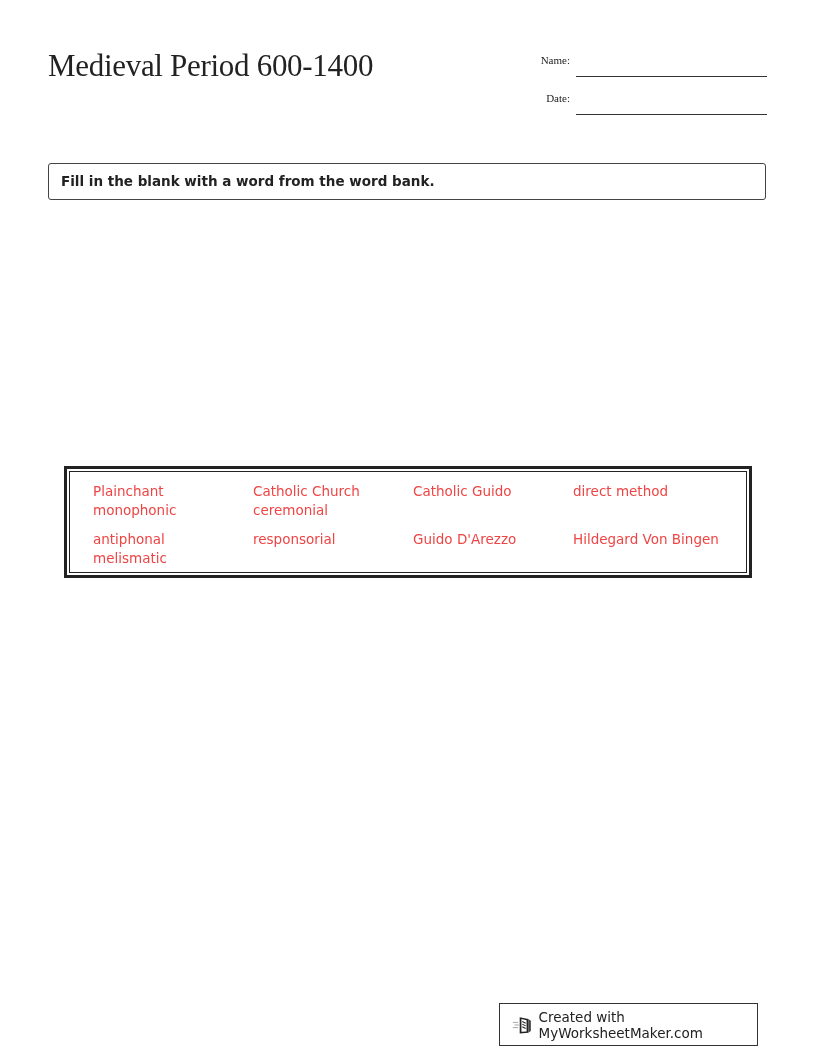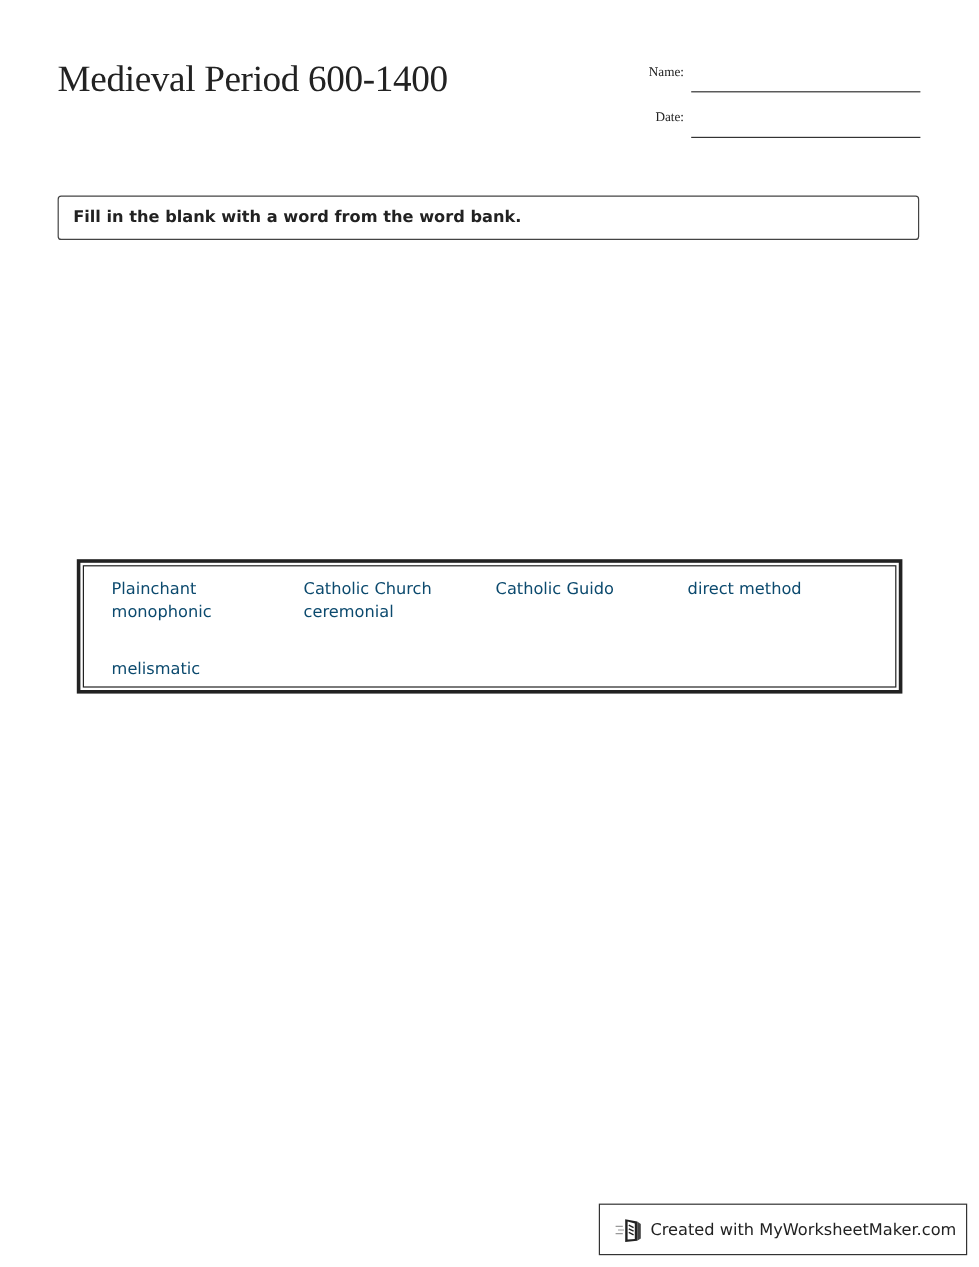--- a/index.html
+++ b/index.html
@@ -5,22 +5,22 @@
   html, body { margin:0; padding:0; background:#ffffff; }
   body { width:816px; height:1056px; position:relative; overflow:hidden; color:#222; }
   .title { position:absolute; left:48px; top:48px; font-family:Liberation Serif, serif; font-size:31px; color:#222; letter-spacing:-0.3px; white-space:nowrap; }
   .field { position:absolute; font-family:"Liberation Serif", serif; font-size:11px; color:#222; }
   .field-label { position:absolute; text-align:right; width:70px; }
   .field-line { position:absolute; border-bottom:1.5px solid #333; width:191px; }
   .instructions { position:absolute; left:48px; top:163px; width:718px; height:37px; border:1px solid #444; border-radius:3px; box-sizing:border-box; font-family:"DejaVu Sans", sans-serif; font-size:13.5px; color:#222; padding:9px 12px;font-weight:bold; }
   .wordbank { position:absolute; left:64px; top:466px; width:688px; height:112px; border:3px solid #222; box-sizing:border-box; }
   .wordbank-inner { position:absolute; left:2px; top:2px; right:2px; bottom:2px; border:1px solid #222; }
   .wb-row { position:absolute; left:26px; display:flex; }
-  .wb-cell { width:160px; font-family:"DejaVu Sans", sans-serif; font-size:13.5px; color:#0c4a6e; line-height:19px; }
-  .footer { position:absolute; left:499px; top:1003px; width:307px; height:43px; border:1px solid #333; box-sizing:border-box; display:flex; align-items:center; padding-left:12px; font-family:"DejaVu Sans", sans-serif; font-size:13.5px; color:#222; }
+  .wb-cell { width:160px; font-family:"DejaVu Sans", sans-serif; font-size:13.5px; color:#ef4444; line-height:19px; }
+  .footer { position:absolute; left:499px; top:1003px; width:259px; height:43px; border:1px solid #333; box-sizing:border-box; display:flex; align-items:center; padding-left:12px; font-family:"DejaVu Sans", sans-serif; font-size:13.5px; color:#222; }
   .footer svg { margin-right:6px; }
 </style>
 </head>
 <body>
 
 <div class="title">Medieval Period 600-1400</div>
 
 <div>
   <span class="field field-label" style="left:500px; top:54px;">Name:</span>
   <div class="field-line" style="left:576px; top:60px; height:16px;"></div>
@@ -42,20 +42,26 @@
     <div class="wb-cell">Catholic Church</div>
     <div class="wb-cell">Catholic Guido</div>
     <div class="wb-cell">direct method</div>
   </div>
   <div class="wb-row" style="top:32px;">
     <div class="wb-cell">monophonic</div>
     <div class="wb-cell">ceremonial</div>
     <div class="wb-cell"></div>
     <div class="wb-cell"></div>
   </div>
+  <div class="wb-row" style="top:61px;">
+    <div class="wb-cell">antiphonal</div>
+    <div class="wb-cell">responsorial</div>
+    <div class="wb-cell">Guido D'Arezzo</div>
+    <div class="wb-cell">Hildegard Von Bingen</div>
+  </div>
   <div class="wb-row" style="top:80px;flex-direction:column;">
     <div class="wb-cell"></div>
     <div class="wb-cell"></div>
     <div class="wb-cell"></div>
     <div class="wb-cell">melismatic</div>
   </div>
 </div>
 
 <div class="footer">
   <svg width="24" height="22" viewBox="0 0 24 22">

